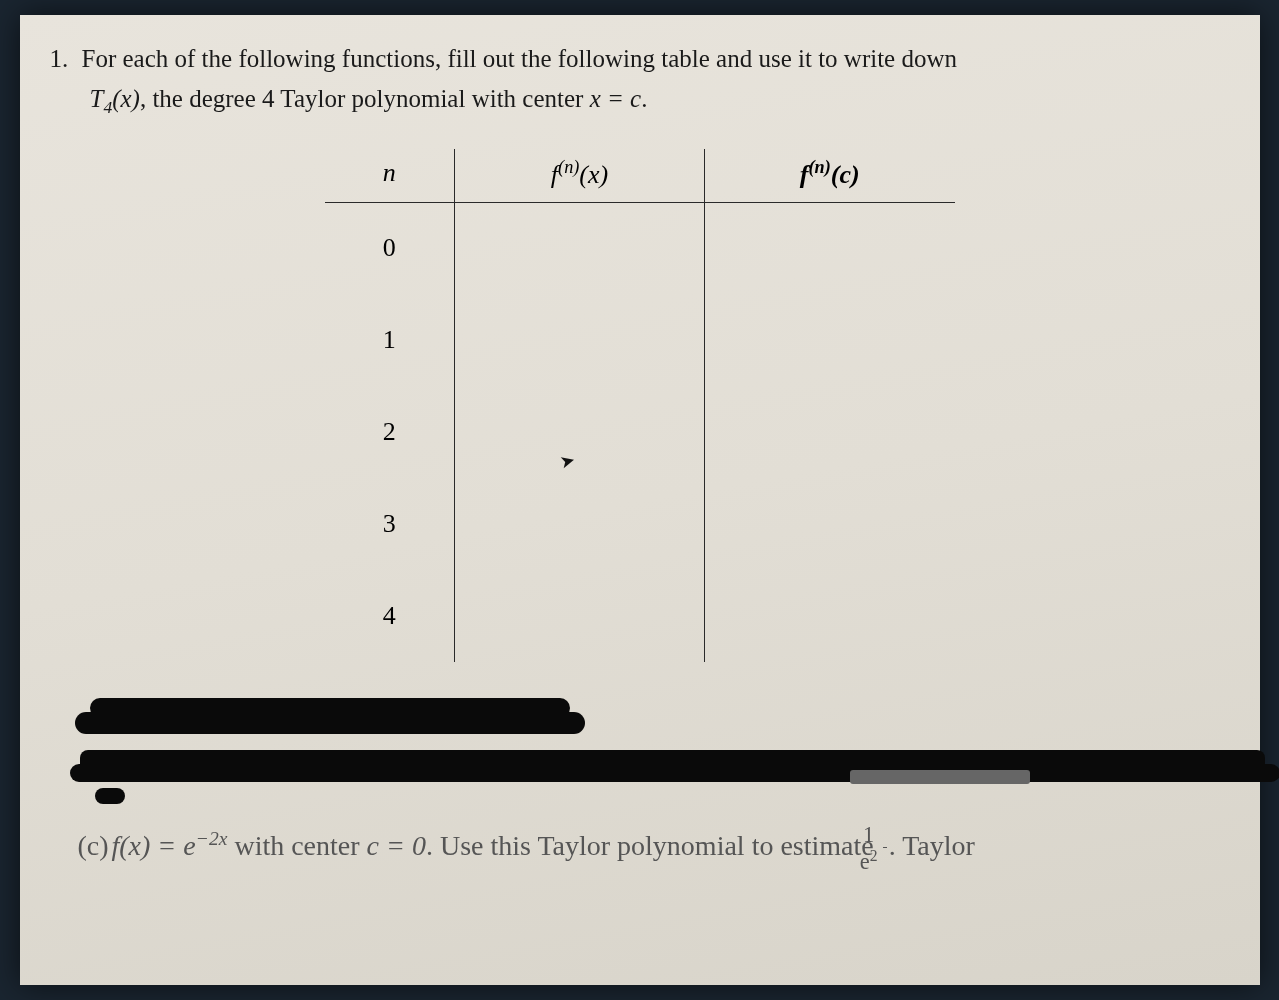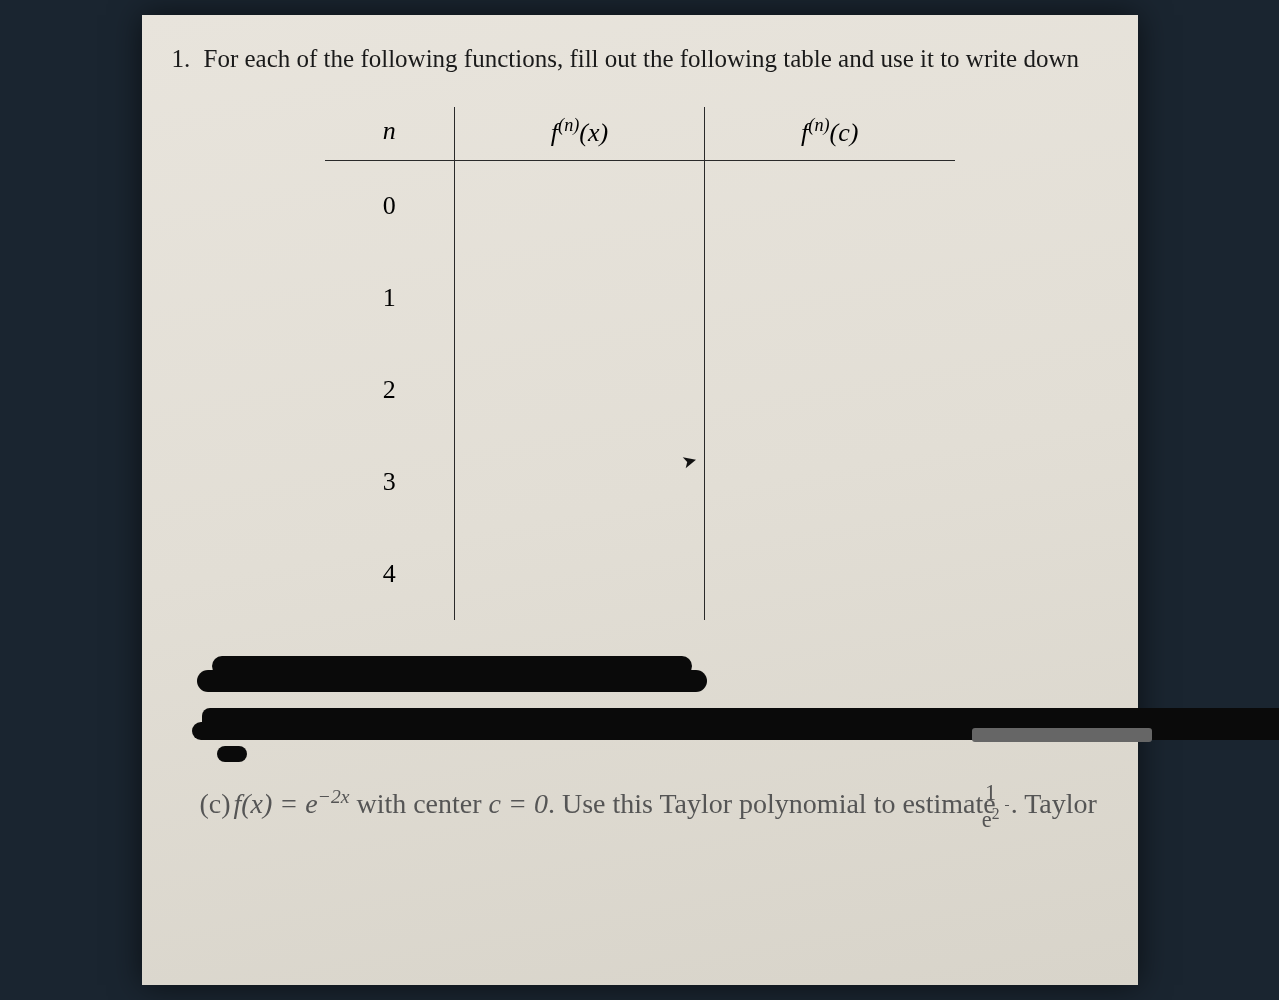--- a/index.html
+++ b/index.html
@@ -6,21 +6,21 @@
   html, body { width: 1279px; height: 1000px; }
   body {
     background: #1a2530;
     font-family: Georgia, 'Times New Roman', serif;
     display: flex;
     align-items: center;
     justify-content: center;
     overflow: hidden;
   }
   .page {
-    width: 996px;
+    width: 1240px;
     height: 970px;
     background: linear-gradient(170deg, #e8e4dc 0%, #e2ded5 50%, #d8d4ca 100%);
     padding: 24px 30px 20px 30px;
     position: relative;
     box-shadow: 0 0 30px rgba(0,0,0,0.6);
   }
   .problem-text {
     font-size: 25px;
     line-height: 1.6;
     color: #1a1a1a;
@@ -45,21 +45,21 @@
   }
   table.tl th {
     font-weight: normal;
     font-style: italic;
     text-align: center;
     padding: 8px 20px 12px 20px;
     border-bottom: 1.5px solid #2a2a2a;
   }
   table.tl th.c1 { width: 130px; border-right: 1.5px solid #2a2a2a; }
   table.tl th.c2 { width: 250px; border-right: 1.5px solid #2a2a2a; }
-  table.tl th.c3 { width: 250px; }
+  table.tl th.c3 { width: 250px; font-weight: bold; }
   table.tl td {
     text-align: center;
     height: 92px;
   }
   table.tl td.c1 { border-right: 1.5px solid #2a2a2a; font-size: 26px; }
   table.tl td.c2 { border-right: 1.5px solid #2a2a2a; }
   .redactions {
     position: relative;
     height: 120px;
     margin: 0 20px 12px 20px;
@@ -102,20 +102,23 @@
     transform: rotate(-15deg);
   }
 </style>
 </head>
 <body>
 
 <div class="page">
 
   <div class="problem-text">
     <span class="problem-number">1.</span><span>For each of the following functions, fill out the following table and use it to write down</span>
+    <div class="indent">
+      <span class="math-i"><span>T</span><span class="sub">4</span><span>(x)</span></span><span>, the degree 4 Taylor polynomial with center </span><span class="math-i">x = c</span><span>.</span>
+    </div>
   </div>
 
   <div class="table-wrap">
     <table class="tl">
       <thead>
         <tr>
           <th class="c1"><span class="math-i">n</span></th>
           <th class="c2">
             <span class="math-i">f</span><span class="sup">(n)</span><span class="math-i">(x)</span>
           </th>

